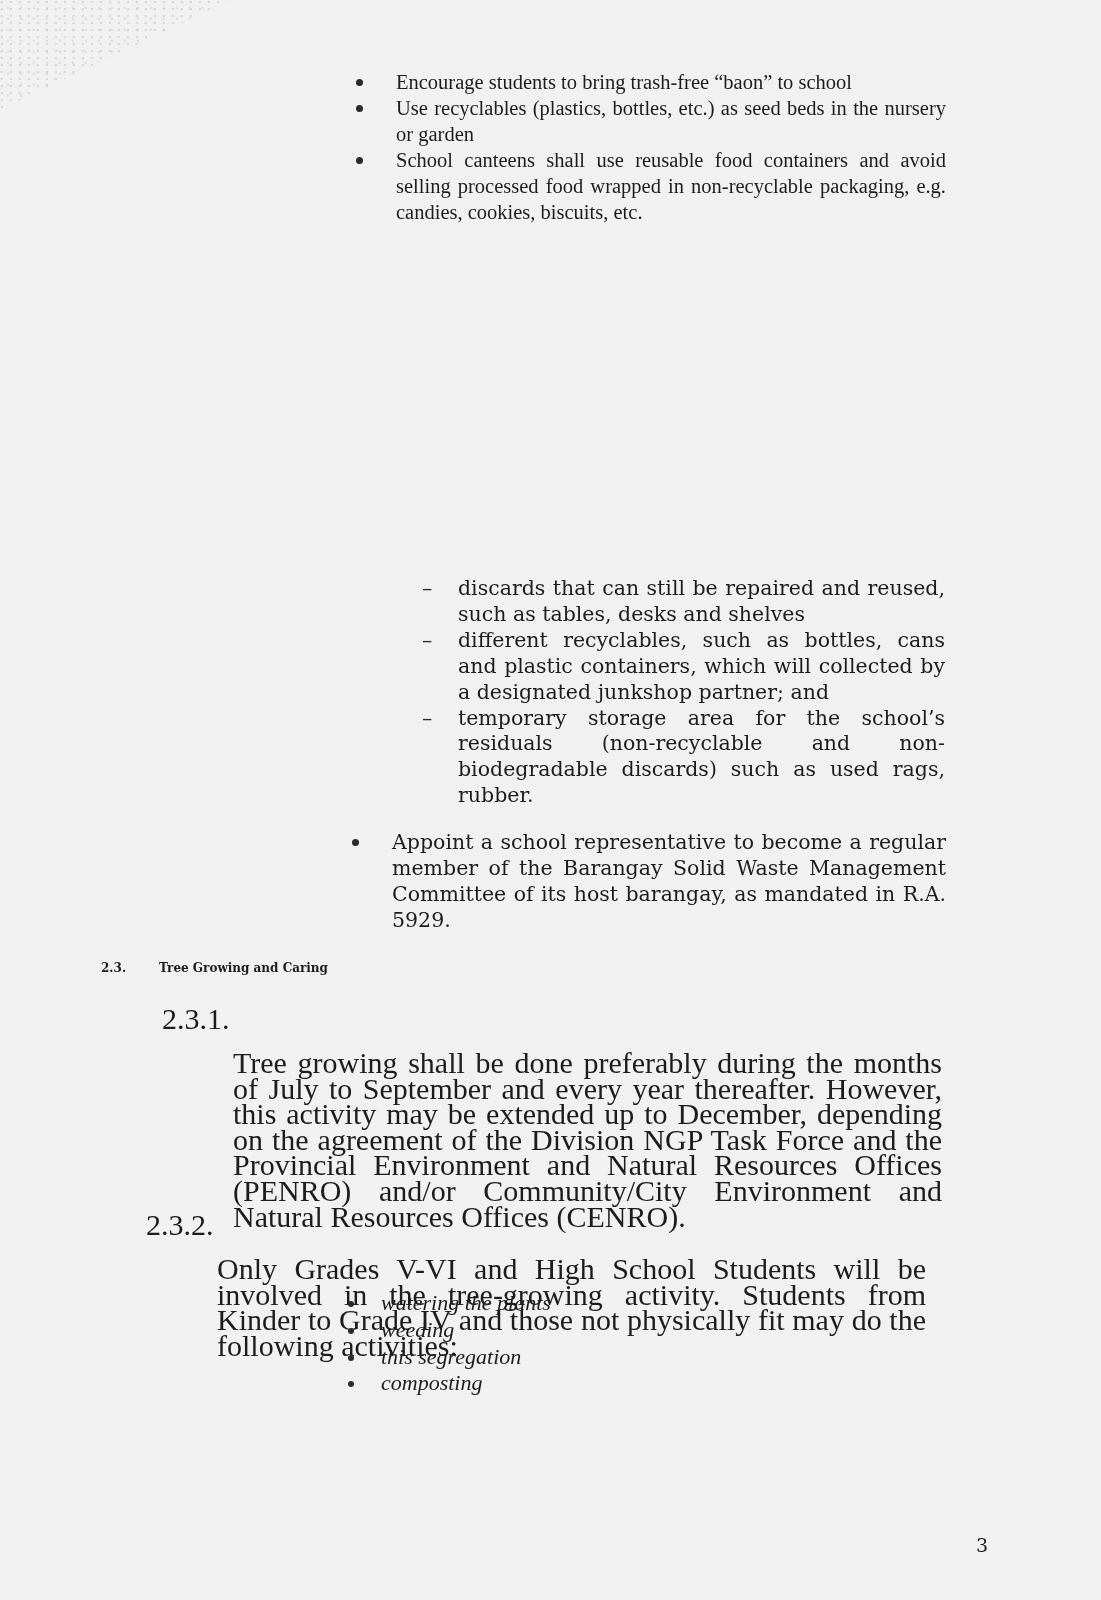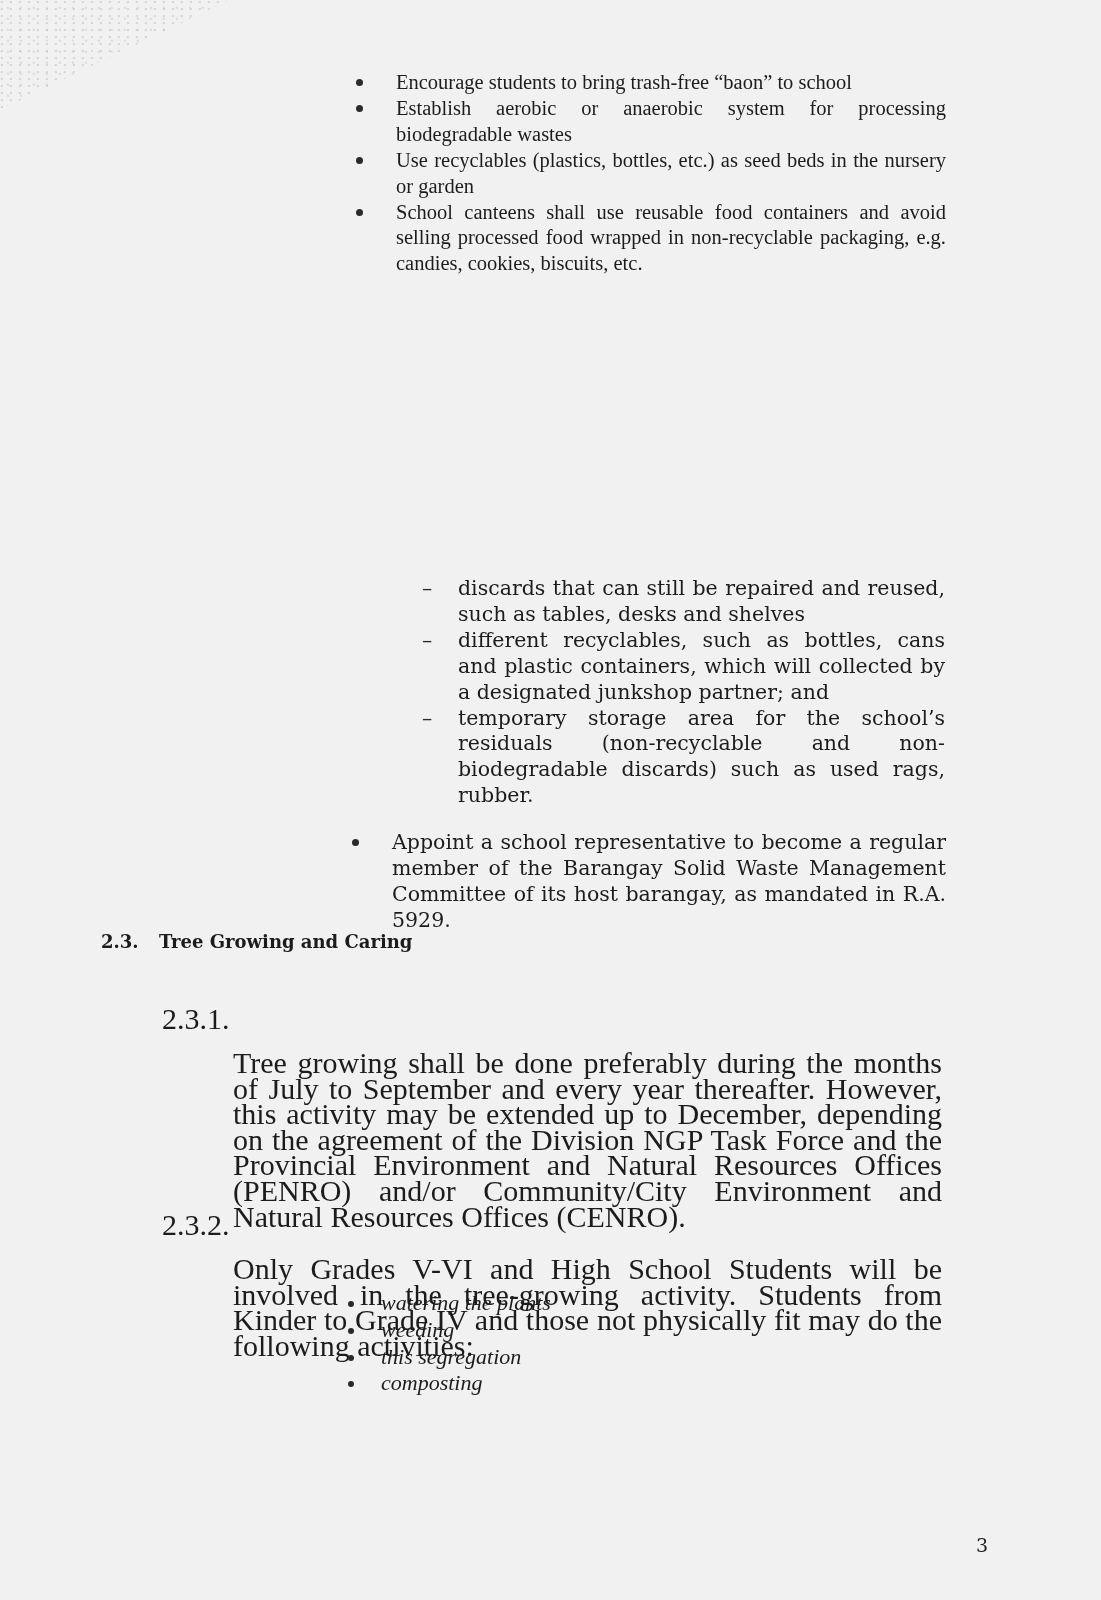--- a/index.html
+++ b/index.html
@@ -27,52 +27,51 @@
       position: absolute; left: 0; top: 9px; width: 7px; height: 7px; border-radius: 50%;
       background: #2a2a2a;
     }
     .dash-list { left: 420px; top: 576px; width: 525px; }
     .dl-item { position: relative; padding-left: 38px; text-align: justify; text-align-last: left; }
     .dl-item .dash {
       position: absolute; left: 2px; top: 0; color: #2a2a2a;
     }
     .bullet-last { left: 352px; top: 830px; width: 594px; }
     .section-heading {
-      position: absolute; left: 101px; top: 930px;
-      font-weight: bold; font-size: 18px; line-height: 24px;
+      position: absolute; left: 101px; top: 956px;
+      font-weight: bold; font-size: 12px; line-height: 24px;
       font-family: "DejaVu Serif", serif;
     }
     .section-heading .num { display: inline-block; width: 58px; }
     .para {
       position: absolute; font-family: "Liberation Serif", serif;
       font-size: 30px; line-height: 25.6px;
     }
     .para .num { position: absolute; left: 0; top: 0; }
     .para .txt { margin-left: 71px; text-align: justify; text-align-last: left; margin-top: 44px; }
     .para1 { left: 162px; top: 1006px; width: 780px; }
-    .para2 { left: 162px; top: 1212px; width: 780px; }
+    .para2 { left: 146px; top: 1212px; width: 780px; }
     .sub-list { position: absolute; left: 348px; top: 1290px; font-family: "Liberation Serif", serif; font-size: 22px; line-height: 26.8px; }
     .sub-item { position: relative; padding-left: 33px; font-style: italic; }
     .sub-item .dot {
       position: absolute; left: 0; top: 11px; width: 6px; height: 6px; border-radius: 50%;
       background: #2a2a2a;
     }
     .page-number {
       position: absolute; left: 976px; top: 1534px;
       font-family: "DejaVu Serif", serif; font-size: 19px;
     }
   </style>
 </head>
 <body>
 
 <div class="scan-speckle"></div>
 
 <div class="block bullet-list">
   <div class="bl-item"><span class="dot"></span><span>Encourage students to bring trash-free “baon” to school</span></div>
-  <div class="bl-item"><span class="dot"></span><span>Establish aerobic or anaerobic system for processing biodegradable wastes</span></div>
   <div class="bl-item"><span class="dot"></span><span>Use recyclables (plastics, bottles, etc.) as seed beds in the nursery or garden</span></div>
   <div class="bl-item"><span class="dot"></span><span>School canteens shall use reusable food containers and avoid selling processed food wrapped in non-recyclable packaging, e.g. candies, cookies, biscuits, etc.</span></div>
 </div>
 
 <div class="block dash-list">
   <div class="dl-item"><span class="dash">–</span><span>discards that can still be repaired and reused, such as tables, desks and shelves</span></div>
   <div class="dl-item"><span class="dash">–</span><span>different recyclables, such as bottles, cans and plastic containers, which will collected by a designated junkshop partner; and</span></div>
   <div class="dl-item"><span class="dash">–</span><span>temporary storage area for the school’s residuals (non-recyclable and non-biodegradable discards) such as used rags, rubber.</span></div>
 </div>
 

